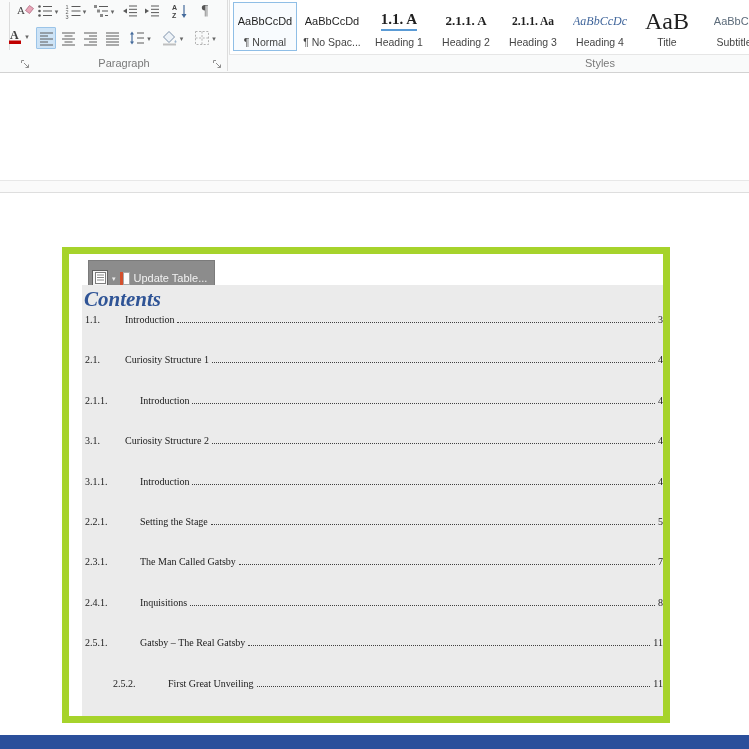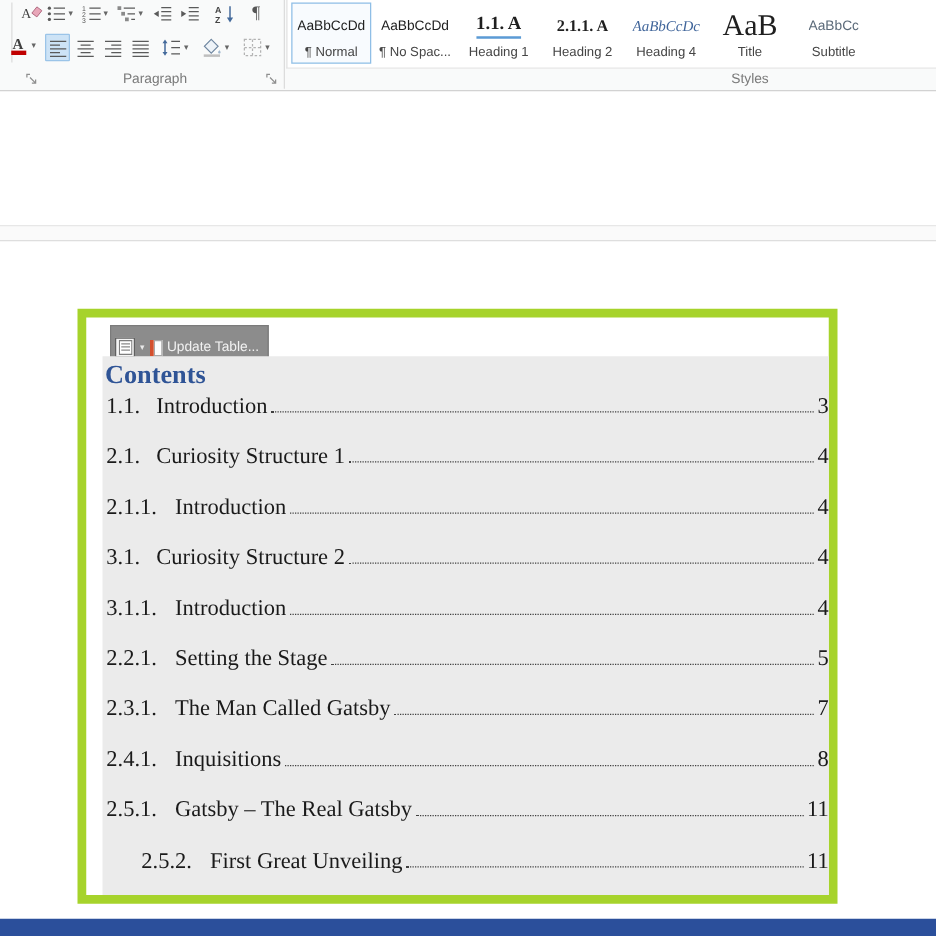--- a/index.html
+++ b/index.html
@@ -61,24 +61,24 @@
   .cc-update { display:flex; align-items:center; gap:4px; }
   .page-ico { width:10px; height:13px; background:#fdfdfd; border-left:3px solid #d3502e;
     box-shadow:0 0 0 1px #a8a8a8 inset; }
   .cc-label { font-size:11px; color:#f1f1f1; white-space:nowrap; }
 
   
   .toc-shade { position:absolute; left:13px; top:31px; width:594px; height:445px;
     background:var(--toc-shading,#ebebeb); overflow:hidden;
     font-family:"Liberation Serif",serif; }
   .toc-heading { color:var(--heading-blue,#2f5496); font-weight:bold; font-size:21px;
-    padding:2px 0 0 2px; height:27px; line-height:25px; }
+    padding:2px 0 0 2px; height:27px; line-height:25px;font-style:italic; }
   .toc-rows { padding-top:2px; }
   .toc-row { display:flex; align-items:baseline; height:40.4px; padding-left:3px;
-    font-size:18px; color:#1a1a1a;justify-content:center; }
+    font-size:10px; color:#1a1a1a;justify-content:center; }
   .toc-row.lvl2 { }
   .toc-row.lvl3 { padding-left:31px; }
   .toc-num { width:40px; min-width:40px; }
   .toc-row.lvl2 .toc-num, .toc-row.lvl3 .toc-num { width:55px; min-width:55px; }
   .toc-title { white-space:nowrap; }
   .toc-dots { flex:1; height:4px; border-bottom:1.7px dotted #404040; margin:0 3px 0 3px; }
   .toc-page { margin-right:13px; }
 </style>
 </head>
 <body>
@@ -232,20 +232,26 @@
           <div class="style-prev">
             <span class="prev-h1">1.1. A</span>
           </div>
           <div class="style-label">Heading 1</div>
         </div>
         <div class="style-box">
           <div class="style-prev">
             <span class="prev-h2">2.1.1. A</span>
           </div>
           <div class="style-label">Heading 2</div>
+        </div>
+        <div class="style-box">
+          <div class="style-prev">
+            <span class="prev-h3">2.1.1. Aa</span>
+          </div>
+          <div class="style-label">Heading 3</div>
         </div>
         <div class="style-box">
           <div class="style-prev">
             <span class="prev-h4">AaBbCcDc</span>
           </div>
           <div class="style-label">Heading 4</div>
         </div>
         <div class="style-box">
           <div class="style-prev">
             <span class="prev-title">AaB</span>

